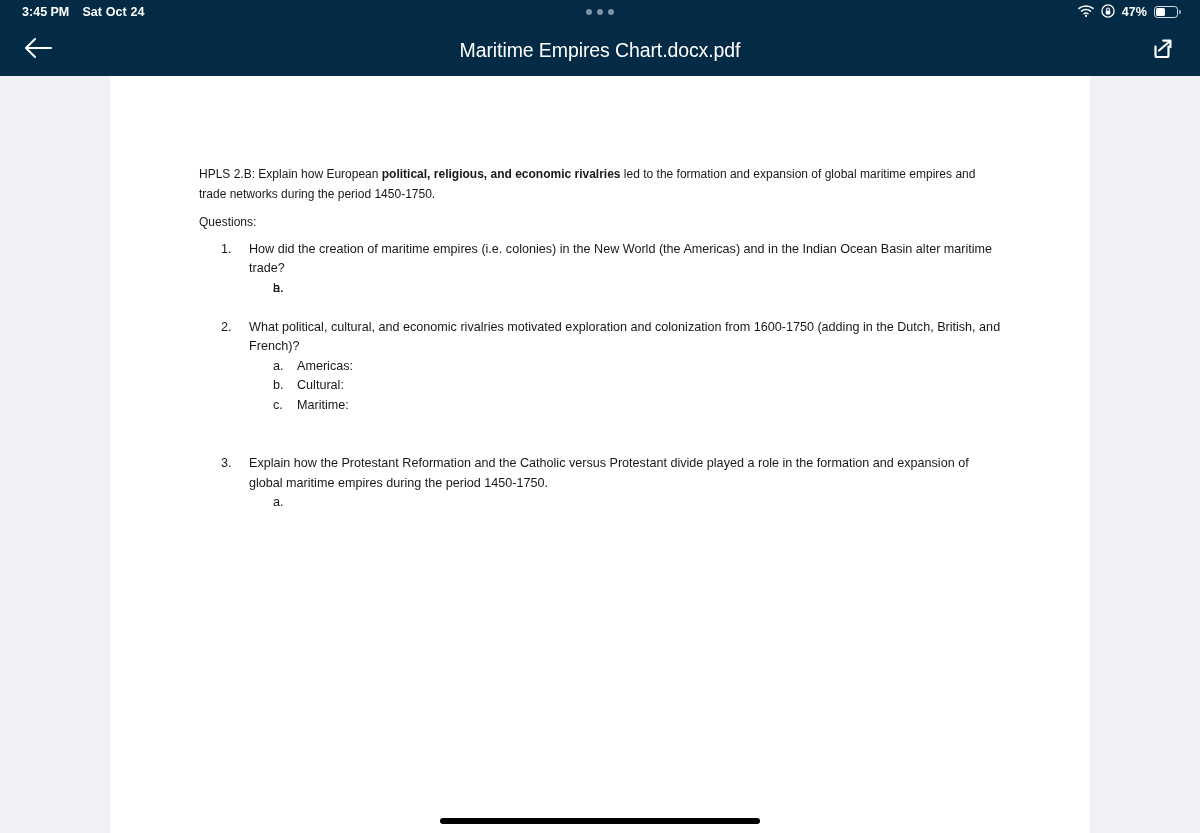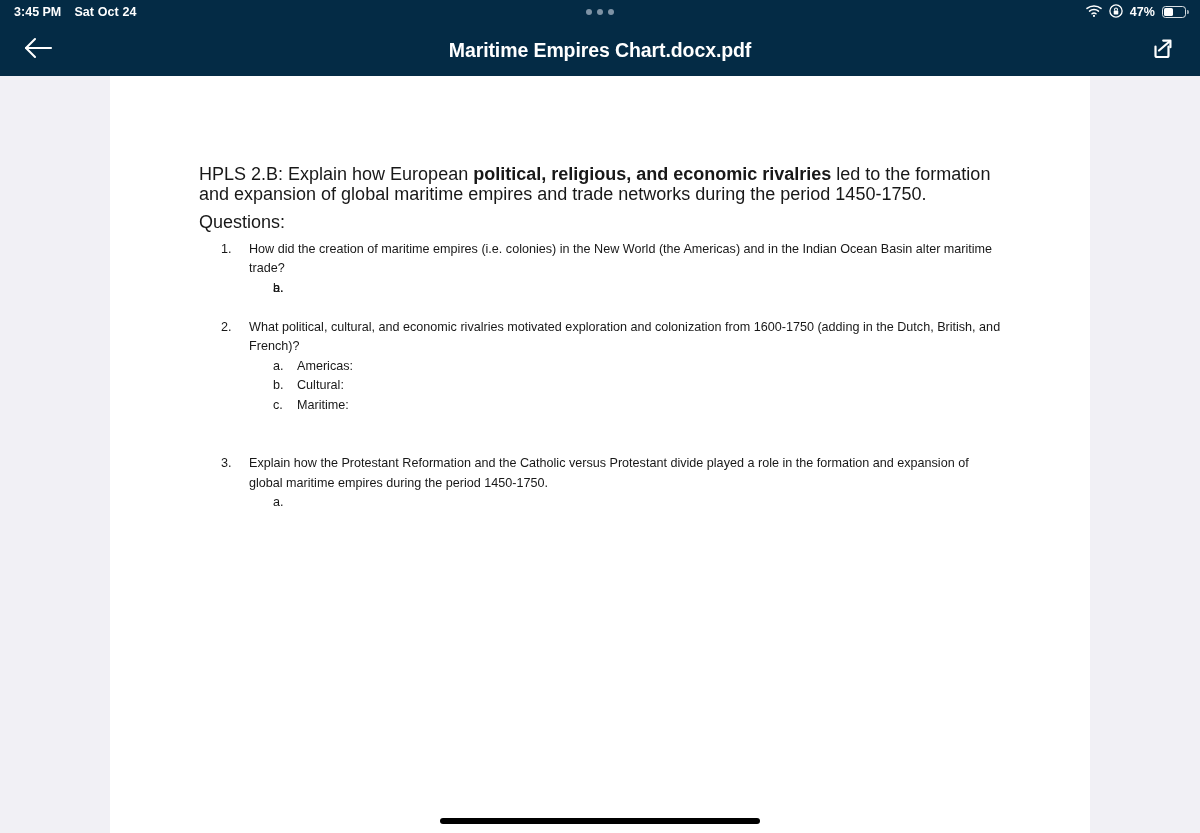--- a/index.html
+++ b/index.html
@@ -23,21 +23,21 @@
     width: 1200px;
     height: 24px;
     background: #042b45;
     color: #ffffff;
     display: flex;
     align-items: center;
     font-size: 12.5px;
     font-weight: bold;
     letter-spacing: 0.1px;
     box-sizing: border-box;
-    padding: 0 14px;
+    padding: 0 22px;
     z-index: 30;
   }
   .status-left {
     display: flex;
     align-items: center;
     gap: 13px;
     white-space: nowrap;
   }
   .status-time { display: flex; align-items: baseline; }
   .status-time .ampm { margin-left: 3px; }
@@ -108,21 +108,21 @@
     box-sizing: border-box;
     padding: 0 18px;
     z-index: 25;
   }
   .nav-title {
     position: absolute;
     left: 0; right: 0;
     text-align: center;
     color: #ffffff;
     font-size: 19.5px;
-    font-weight: bold;
+    font-weight: normal;
     letter-spacing: -0.1px;
     pointer-events: none;
   }
   .nav-btn {
     position: relative;
     z-index: 2;
     display: flex;
     align-items: center;
     justify-content: center;
     width: 40px; height: 40px;
@@ -152,21 +152,21 @@
     top: 89px;
     left: 89px;
     width: 805px;
     color: #181818;
     font-family: "Liberation Sans", sans-serif;
     font-size: 12.6px;
     line-height: 19.5px;
   }
   .para {
     margin: 0 0 0 0;
-    font-size: 18px;
+    font-size: 12px;
     line-height: 19.5px;
   }
   .para.intro { margin-bottom: 9px; }
   .para.questions { margin-bottom: 7px; }
   .para b { font-weight: bold; }
 
   ol.lvl1 {
     list-style: none;
     margin: 0;
     padding: 0;

